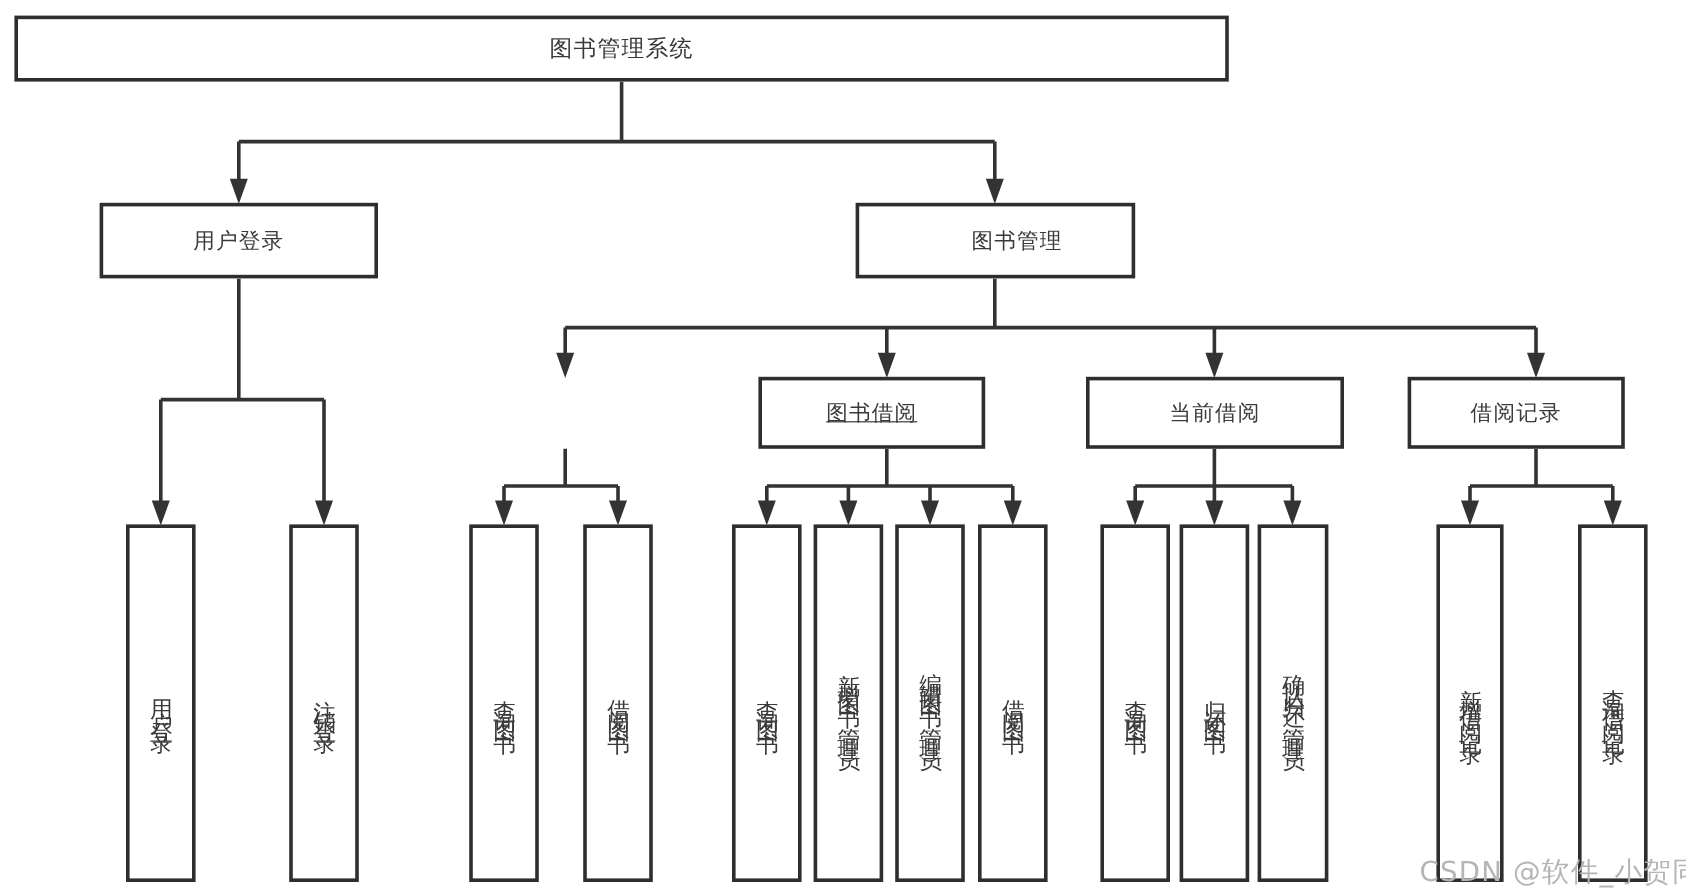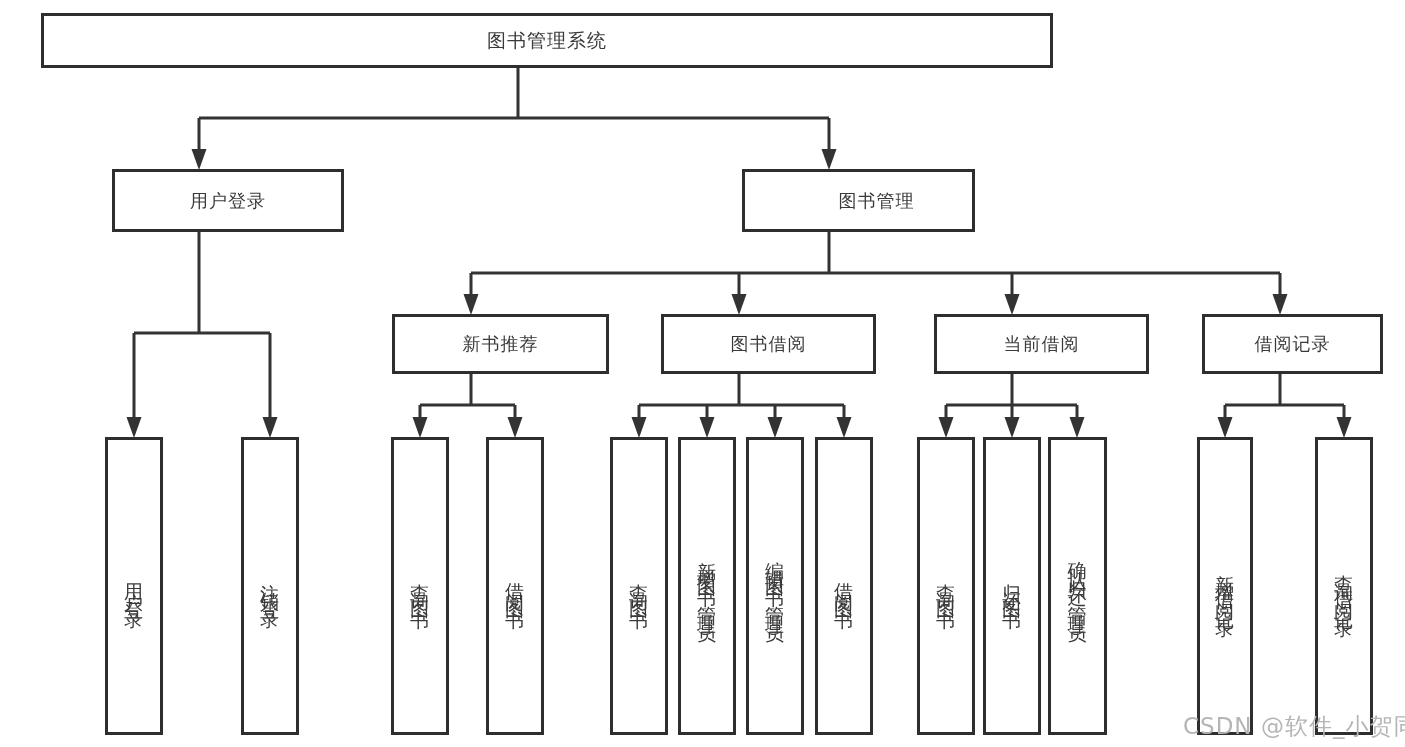--- a/index.html
+++ b/index.html
@@ -21,21 +21,21 @@
     position: absolute;
     background: #ffffff;
     border: 3px solid #2e2e2e;
     box-sizing: border-box;
     display: flex;
     align-items: center;
     justify-content: center;
     color: #3a3a3a;
     z-index: 2;
   }
-  .box.h { font-size: 18px; letter-spacing: 1px; margin-left: 29px; }
+  .box.h { font-size: 18px; letter-spacing: 1px; }
   .box.root { font-size: 19px; }
   .box.v .txt {
     writing-mode: vertical-rl;
     text-orientation: mixed;
     font-size: 19px;
     letter-spacing: 9px;
     line-height: 1;
   }
   .watermark {
     position: absolute;
@@ -100,24 +100,21 @@
     <span class="txt">图书管理系统</span>
   </div>
 
   <div class="box h" style="left:83px; top:169px; width:232px; height:63px;">
     <span class="txt">用户登录</span>
   </div>
   <div class="box h" style="left:713px; top:169px; width:233px; height:63px;padding-left:36px;">
     <span class="txt">图书管理</span>
   </div>
 
-  <div class="box h" style="left:363px; top:314px; width:217px; height:60px;">
-    <span class="txt">新书推荐</span>
-  </div>
-  <div class="box h" style="left:632px; top:314px; width:215px; height:60px;">
+  <div class="box h" style="left:632px; top:314px; width:189px; height:60px;text-decoration:underline;">
     <span class="txt">图书借阅</span>
   </div>
   <div class="box h" style="left:905px; top:314px; width:215px; height:60px;">
     <span class="txt">当前借阅</span>
   </div>
   <div class="box h" style="left:1173px; top:314px; width:181px; height:60px;">
     <span class="txt">借阅记录</span>
   </div>
 
   <div class="box v" style="left:105px; top:437px; width:58px; height:298px;">

